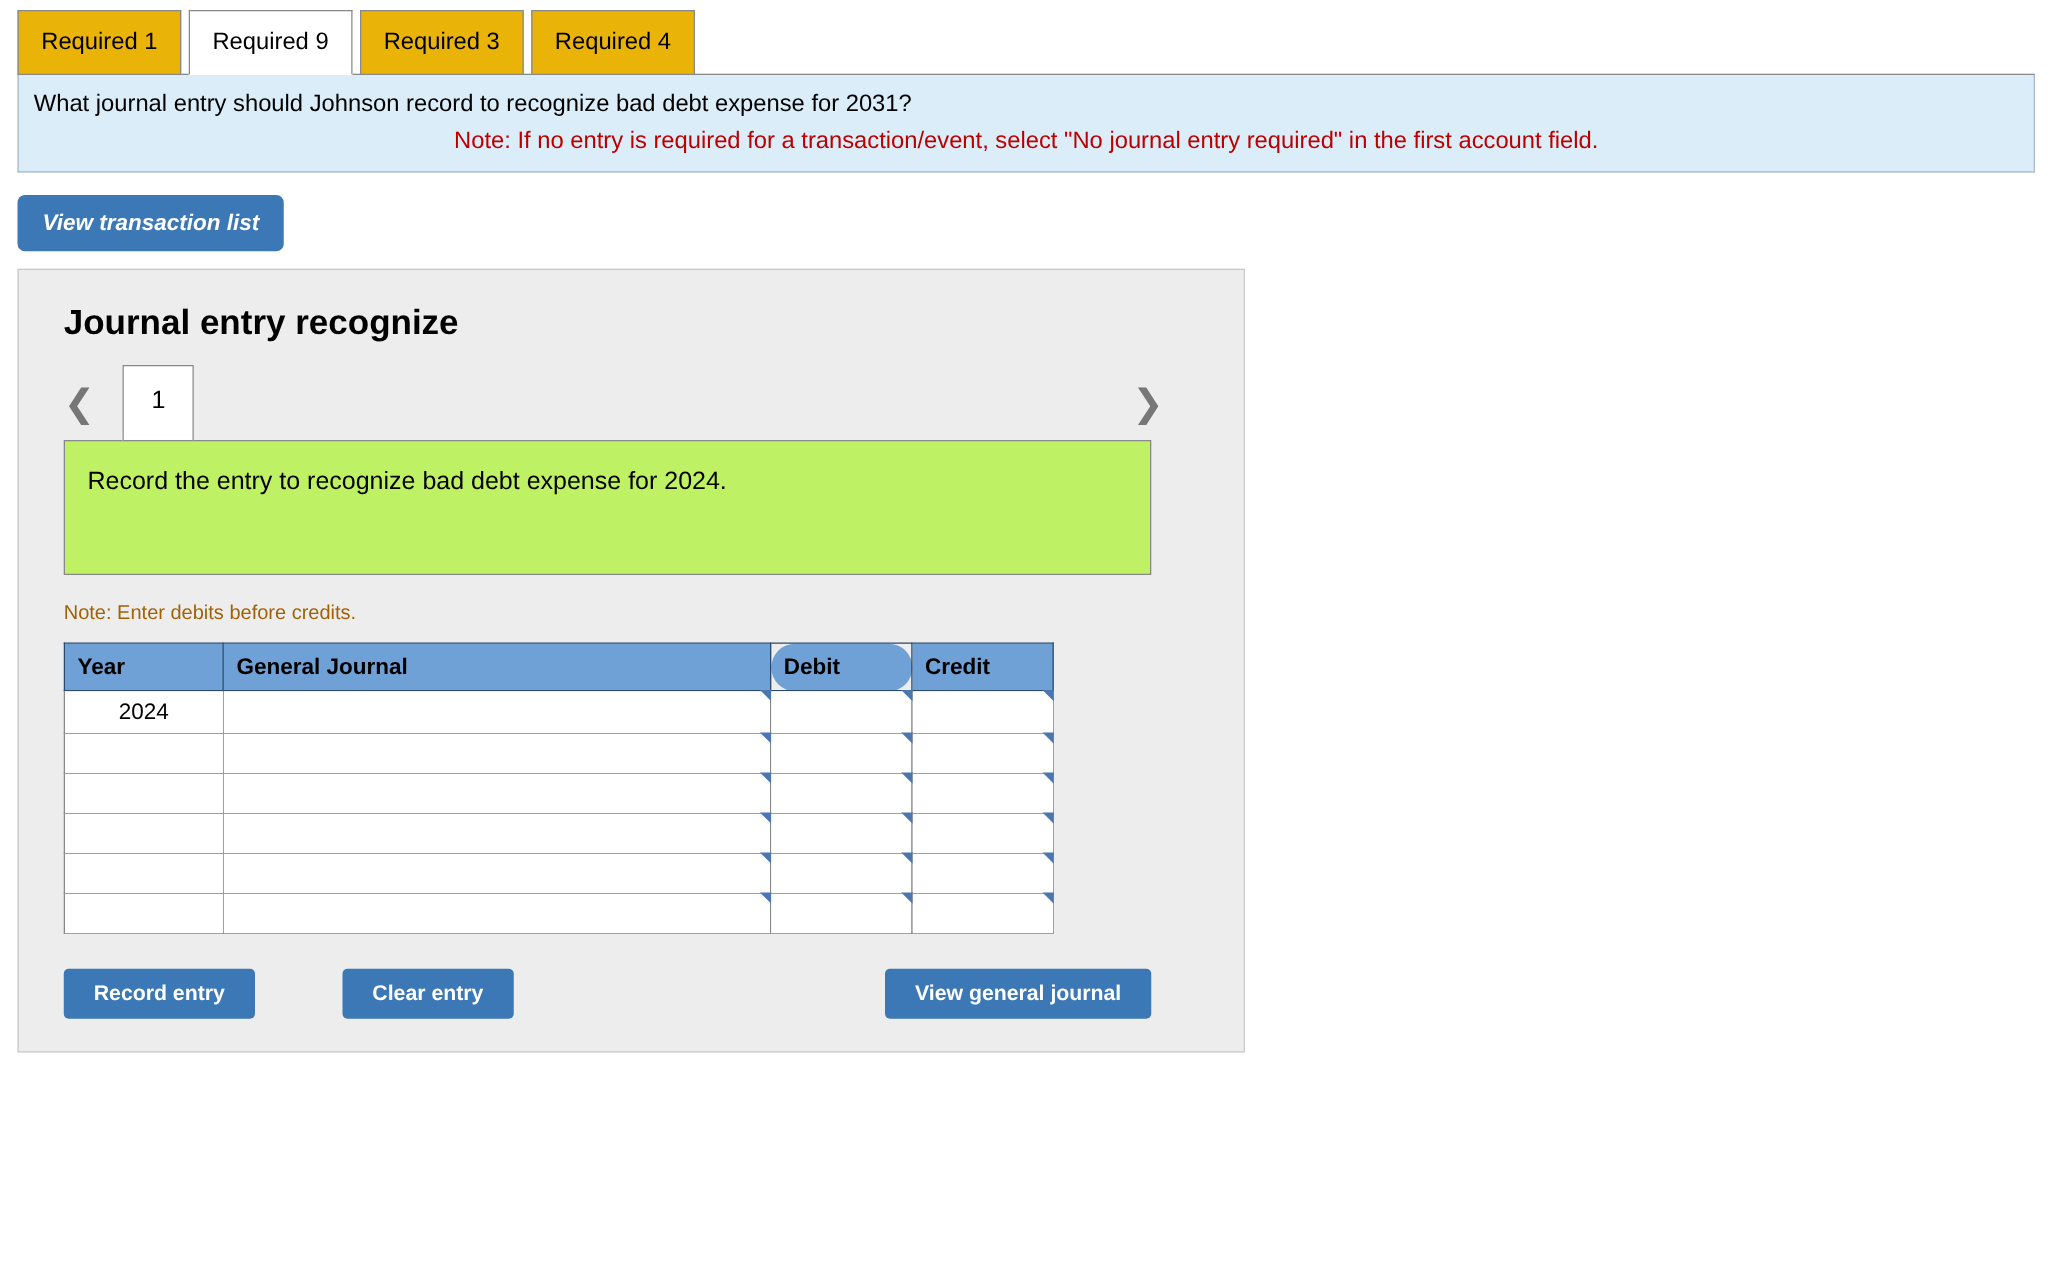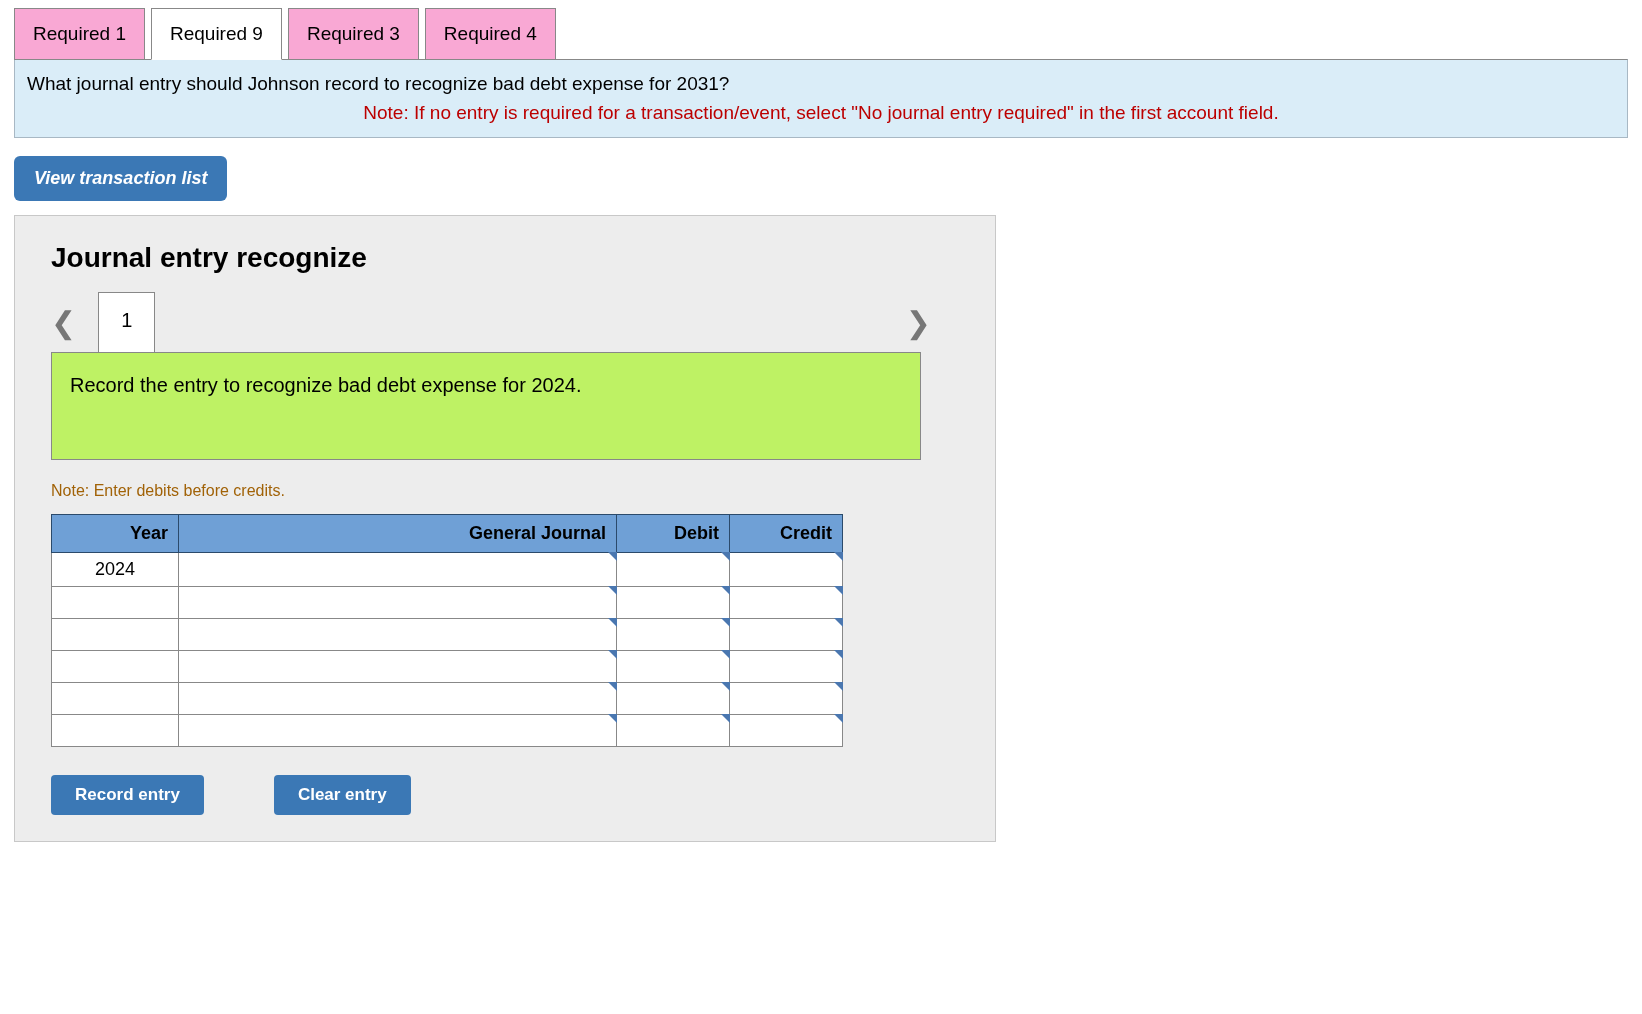--- a/index.html
+++ b/index.html
@@ -1,19 +1,19 @@
 <!DOCTYPE html>
 <html><head>
 <meta charset="utf-8">
 <style>
 * { box-sizing: border-box; margin: 0; padding: 0; }
 body { font-family: Verdana, Geneva, sans-serif; background: #fff; padding: 8px 14px; font-size: 18px; color: #000; }
 
 .tabs { display: flex; gap: 6px; }
-.tab { border: 1px solid #888; background: #f9a8d4; padding: 14px 18px; font-size: 19px; cursor: pointer; }
+.tab { border: 1px solid #888; background: #eab308; padding: 14px 18px; font-size: 19px; cursor: pointer; }
 .tab.active { background: #fff; border-bottom: 1px solid #fff; position: relative; z-index: 2; }
 
 .question-bar { background: #daedf8; border: 1px solid #a8b8c4; border-top: 1px solid #888; padding: 10px 12px; margin-top: -1px; font-size: 19px; line-height: 1.5; }
 .question-bar .note { color: #bc0000; text-align: center; }
 
 .btn-blue { background: #3b78b5; color: #fff; border: none; padding: 12px 20px; font-size: 18px; font-weight: bold; border-radius: 6px; cursor: pointer; font-family: inherit; }
 .view-transaction { margin: 18px 0 14px 0; font-style: italic; }
 
 .worksheet { background: #ededed; border: 1px solid #c8c8c8; padding: 26px 36px; width: 982px; }
 .worksheet h2 { font-size: 28px; font-weight: bold; margin-bottom: 18px; font-family: Verdana, sans-serif; }
@@ -22,26 +22,26 @@
 .nav-left { display: flex; align-items: center; gap: 22px; }
 .chev { font-size: 30px; color: #777; cursor: pointer; font-weight: 300; user-select: none; }
 .page-box { background: #fff; border: 1px solid #888; padding: 16px 22px 20px; font-size: 20px; }
 
 .instruction-box { background: #bef264; border: 1px solid #888; padding: 18px 18px 60px; width: 870px; font-size: 20px; line-height: 1.4; }
 
 .debit-note { color: #a16207; font-size: 16px; margin: 22px 0 14px 0; }
 
 .je-wrap { width: 792px; }
 table.je { border-collapse: collapse; width: 100%; }
-table.je th { background: #6fa0d6; border: 1px solid #2b4a6b; padding: 8px 10px; font-weight: bold; font-size: 18px; text-align: right; }
+table.je th { background: #6fa0d6; border: 1px solid #2b4a6b; padding: 8px 10px; font-weight: bold; font-size: 18px; text-align: left; }
 table.je td { border: 1px solid #888; padding: 6px 10px; height: 32px; font-size: 18px; text-align: center; background: #fff; position: relative; }
 table.je td.input-cell::after { content: ""; position: absolute; top: -1px; right: -1px; width: 0; height: 0; border-left: 9px solid transparent; border-top: 9px solid #4a77b0; }
 table.je .col-year { width: 126px; }
 table.je .col-gj { width: 434px; }
-table.je .col-debit { width: 112px; }
+table.je .col-debit { width: 112px; border-radius: 19px; }
 table.je .col-credit { width: 112px; }
 
 .action-row { display: flex; gap: 70px; align-items: center; margin-top: 28px; width: 870px; }
 .action-row .spacer { flex: 1; }
 .action-row .btn-blue { border-radius: 4px; padding: 10px 24px; font-size: 17px; }
 </style>
 </head>
 <body>
 
 
@@ -123,17 +123,18 @@
         <td class="input-cell"></td>
       </tr>
     </tbody>
   </table>
   </div>
 
   <div class="action-row">
     <button class="btn-blue">Record entry</button>
     <button class="btn-blue">Clear entry</button>
     <span class="spacer"></span>
+    <button class="btn-blue">View general journal</button>
   </div>
 </div>
 
 
 
 
 </body></html>

